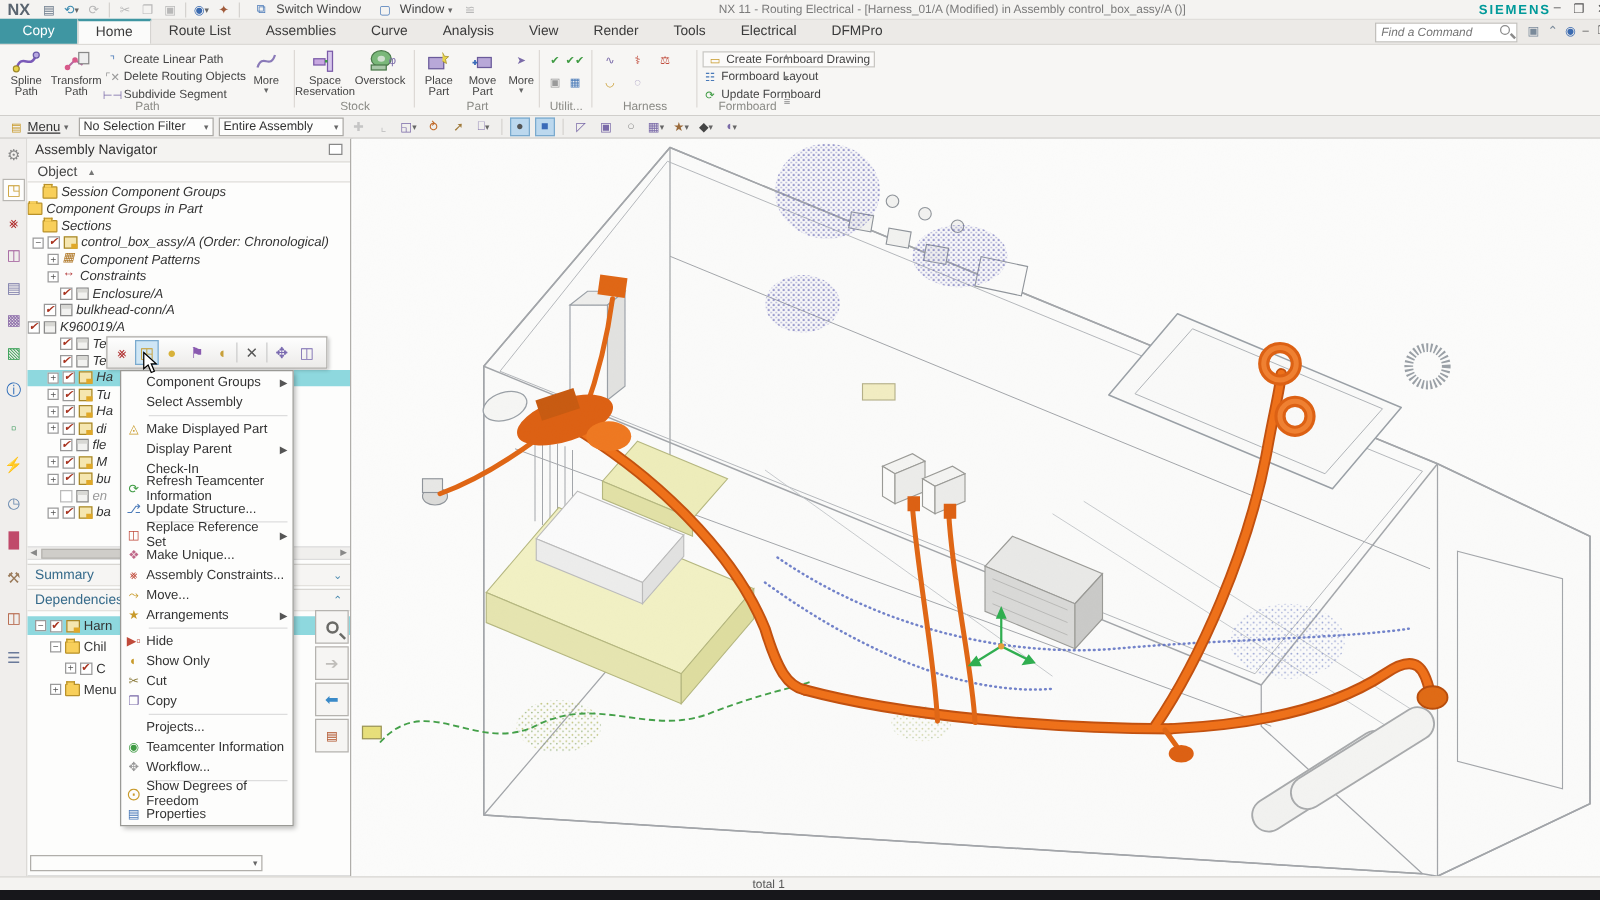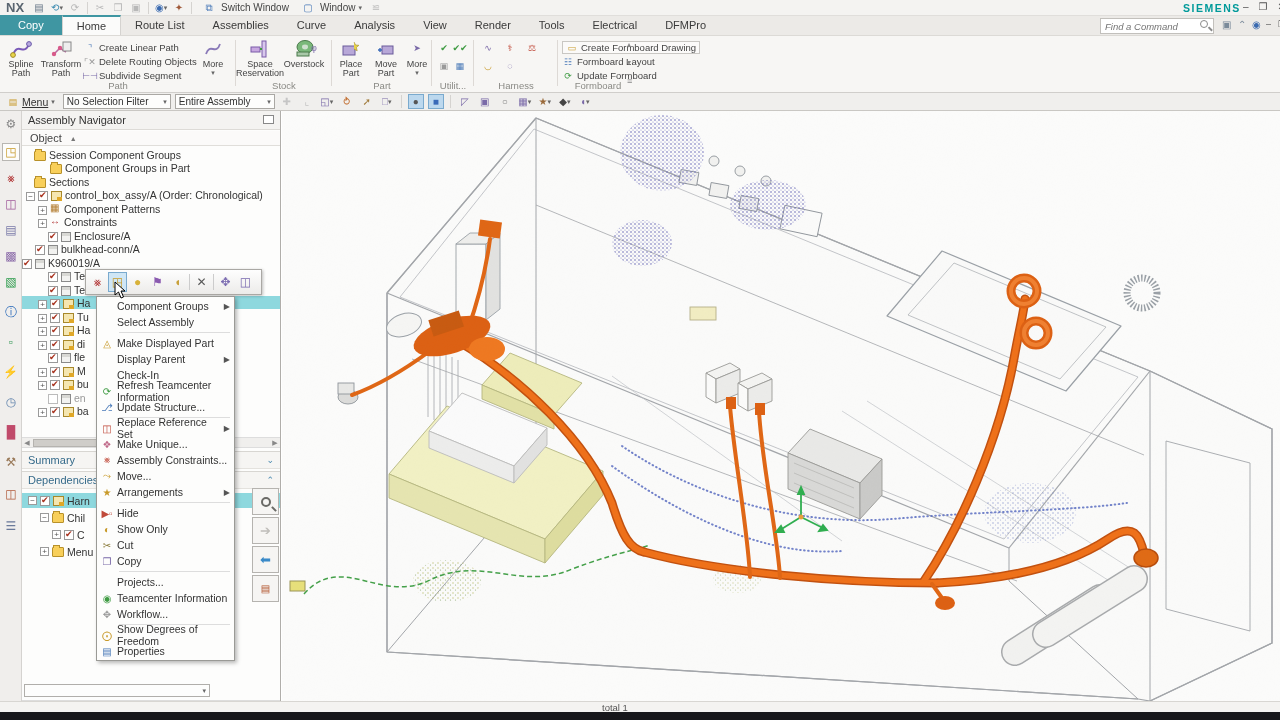--- a/index.html
+++ b/index.html
@@ -68,22 +68,22 @@
     justify-content:center; font-size:12px; }
   .ric.active { background:#fdfdfc; border:1px solid #b8b6b2; }
 
   
   #navpanel { left:22px; top:111px; width:259px; height:601px; background:#fdfdfc; border-right:1px solid #b0aeaa; }
   #navtitle { position:absolute; left:0; top:0; width:100%; height:19px; background:#f4f3f1;
     border-bottom:1px solid #dddbd7; display:flex; align-items:center; padding:0 6px; font-size:11px; color:#333; }
   #navtitle .pin { position:absolute; right:6px; top:4px; width:11px; height:9px; border:1px solid #888; background:#fff; }
   #colhead { position:absolute; left:0; top:20px; width:100%; height:15px; border-bottom:1px solid #e0deda;
     display:flex; align-items:center; padding:0 8px; color:#444; background:#fbfaf9; }
-  .trow { position:absolute; left:0; width:100%; height:13.5px; display:flex; align-items:flex-end;
-    font-size:10.5px; color:#333; white-space:nowrap; overflow:hidden; }
+  .trow { position:absolute; left:0; width:100%; height:13.5px; display:flex; align-items:center;
+    font-size:10.5px; color:#333; white-space:nowrap; overflow:hidden;font-style:italic; }
   .trow.sel { background:#8ed8de; }
   .trow.dim { color:#999; }
   .tw { width:9px; height:9px; border:1px solid #9a9a9a; background:#fff; font-size:8px; line-height:7px;
     text-align:center; color:#555; margin-right:3px; flex:none; }
   .cb { width:10px; height:10px; border:1px solid #999; background:#fff; margin-right:3px; flex:none;
     position:relative; }
   .cb.on::before { content:"\2714"; position:absolute; left:0px; top:-2px; font-size:9px; color:#a8321e; }
   .cb.dim2 { border-color:#bbb; } .cb.dim2::before { color:#bbb !important; }
   .ti { width:12px; height:10px; margin-right:3px; flex:none; position:relative; }
   .ti.folder { background:#f8cf5a; border:1px solid #b8912a; border-radius:1px; }
@@ -158,20 +158,21 @@
   <span class="tb-btn">
     <span class="qat-ic blue">⧉</span>
     <span>Switch Window</span>
   </span>
   <span class="tb-btn">
     <span class="qat-ic blue">▢</span>
     <span>Window</span>
     <span class="dd">▾</span>
   </span>
   <span class="qat-ic gray">≌</span>
+  <span id="win-title">NX 11 - Routing Electrical - [Harness_01/A (Modified) in Assembly control_box_assy/A  ()]</span>
   <span id="brand">SIEMENS</span>
   <span class="winctl" style="left:1243px;">
     <span>–</span>
     <span>❐</span>
     <span>✕</span>
   </span>
 </div>
 
 <div id="tabrow" class="abs">
   <span class="tab file">Copy</span>
@@ -400,21 +401,21 @@
   </div>
   <div id="navtitle">
     <span>Assembly Navigator</span>
     <span class="pin"></span>
   </div>
 
   <div class="trow" style="top:36px;padding-left:12px">
     <span class="ti folder"></span>
     <span>Session Component Groups</span>
     </div>
-  <div class="trow" style="top:49.5px;padding-left:28px">
+  <div class="trow" style="top:49.5px;padding-left:0">
     <span class="ti folder"></span>
     <span>Component Groups in Part</span>
     </div>
   <div class="trow" style="top:63px;padding-left:12px">
     <span class="ti folder"></span>
     <span>Sections</span>
     </div>
   <div class="trow" style="top:76.5px;padding-left:4px">
     <span class="tw">−</span>
     <span class="cb on"></span>

